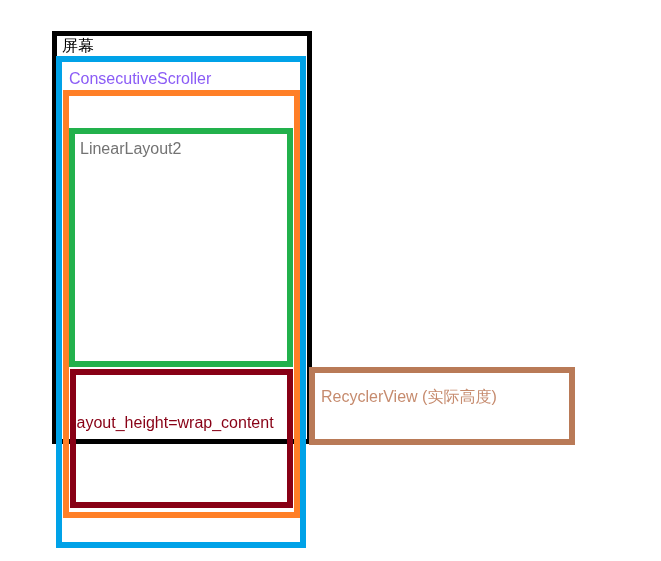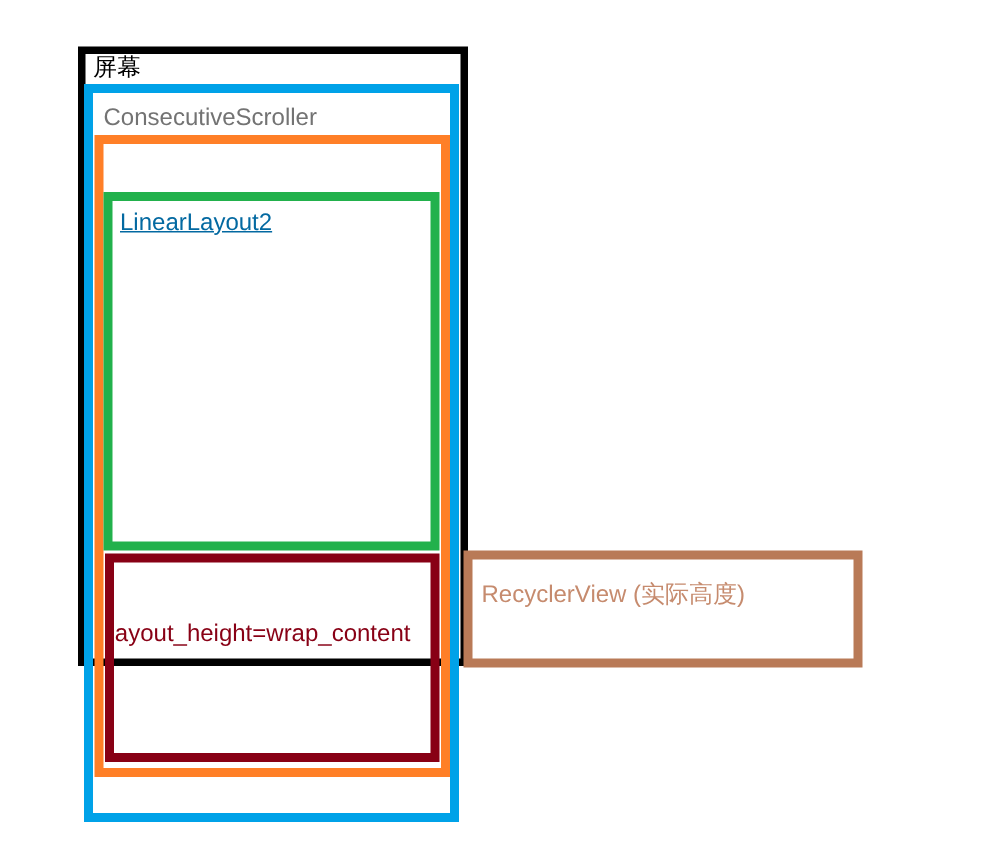--- a/index.html
+++ b/index.html
@@ -53,23 +53,23 @@
   <div class="box linear1-box" style="border-color: rgb(255, 127, 39);"></div>
 
   <div class="box linear2-box" style="border-color: rgb(34, 177, 76);"></div>
 
   <div class="box recycler-expected-box" style="border-color: rgb(136, 0, 21);"></div>
 
   <div class="box recycler-actual-box" style="border-color: rgb(185, 122, 87);"></div>
 
   <div class="label screen-label" style="color: rgb(0, 0, 0);">屏幕</div>
 
-  <div class="label scroller-label" style="color: #737373;">ConsecutiveScroller</div>
+  <div class="label scroller-label" style="color: #8b5cf6;">ConsecutiveScroller</div>
 
 
-  <div class="label linear2-label" style="color: #0369a1; text-decoration: underline;">LinearLayout2</div>
+  <div class="label linear2-label" style="color: #737373;">LinearLayout2</div>
 
 
   <div class="label recycler-expected-sub" style="color: rgb(136, 0, 21);">layout_height=wrap_content</div>
 
   <div class="label recycler-actual-label" style="color: rgb(198, 139, 110);">RecyclerView (实际高度)</div>
 
 </div>
 
 </body></html>

